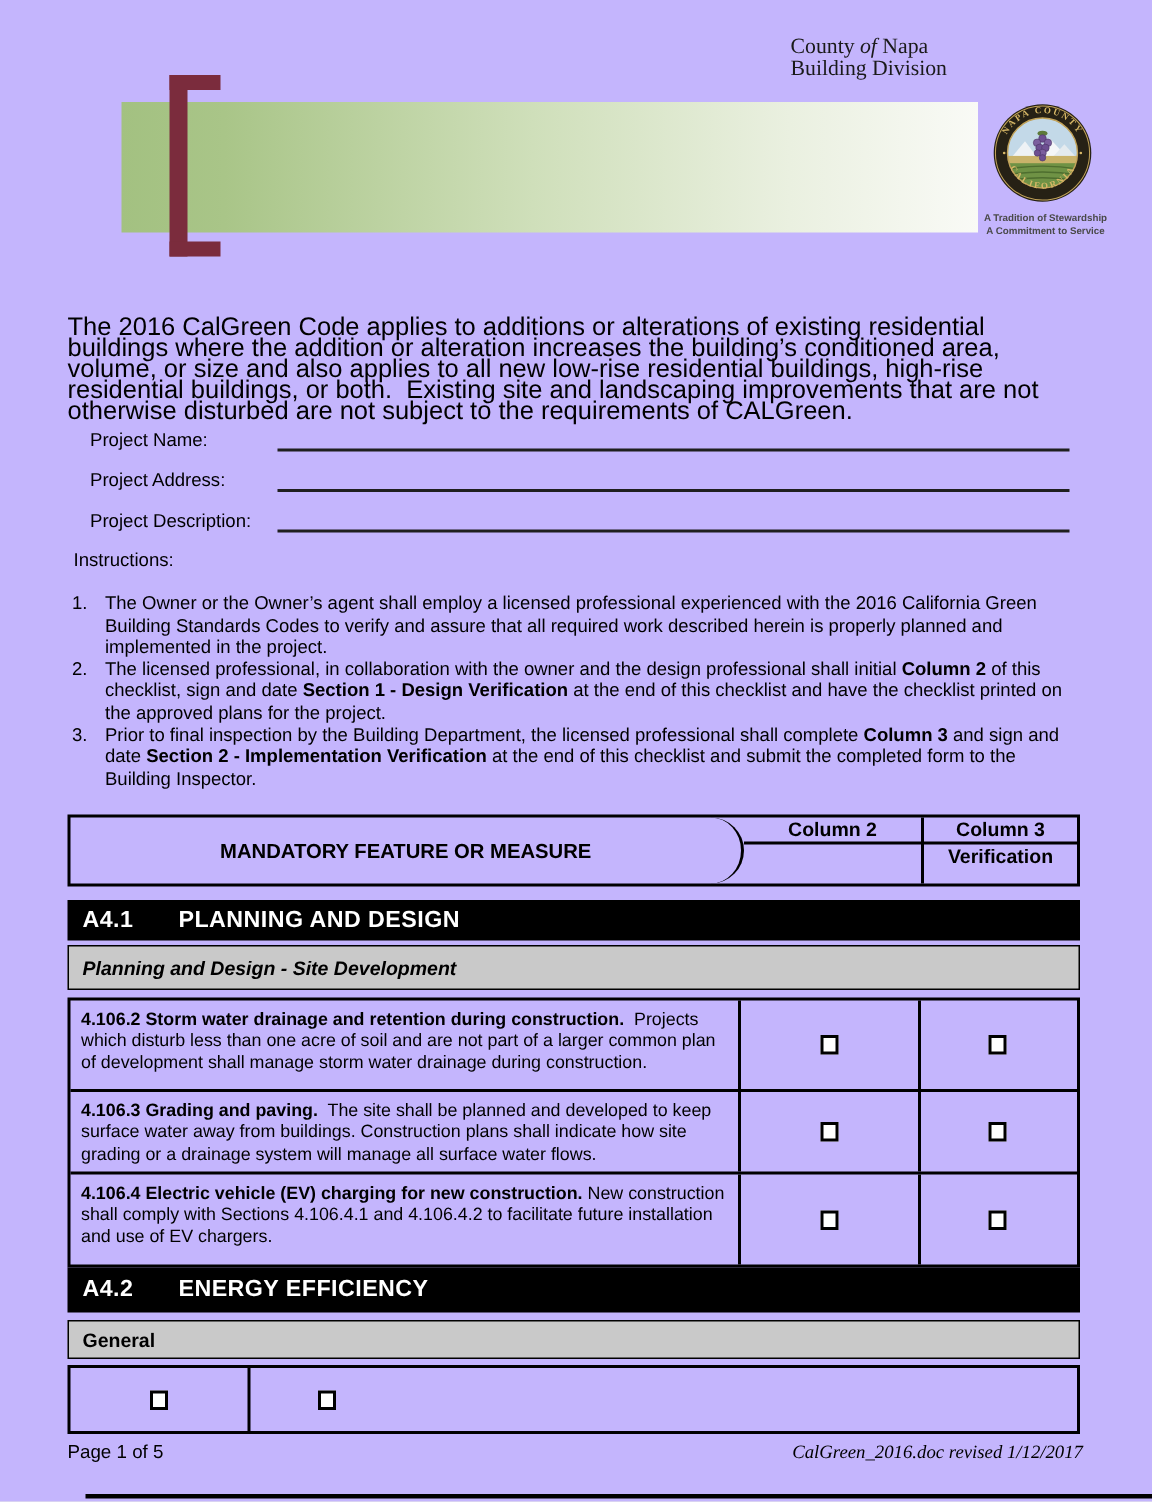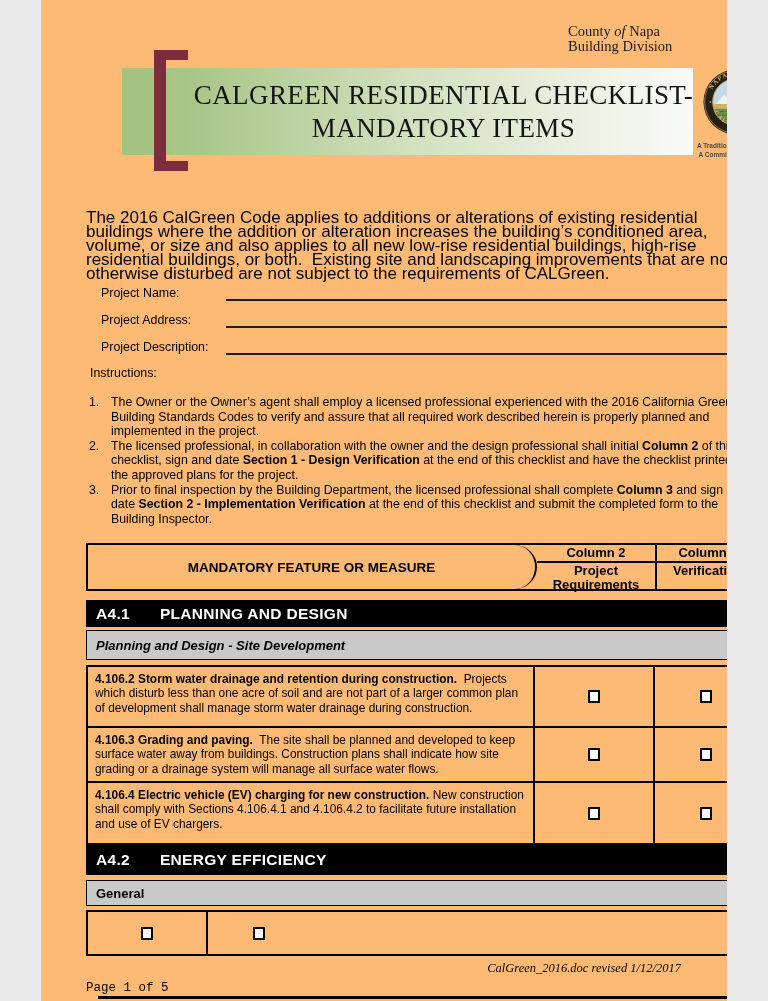--- a/index.html
+++ b/index.html
@@ -1,16 +1,16 @@
 <!DOCTYPE html>
 <html><head>
 <meta charset="utf-8">
 <style>
   html,body{margin:0;padding:0;background:#e9e9e9;}
-  .page{position:relative;width:686px;height:1001px;background:#fdba74;margin:0 auto;
+  .page{position:relative;width:768px;height:1001px;background:#c4b5fd;margin:0 auto;
         font-family:"Liberation Sans",sans-serif;color:#000;overflow:hidden;}
 
   
   .agency{position:absolute;left:527px;top:24px;font-family:"Liberation Serif",serif;
           font-size:14.5px;line-height:15px;color:#1a1a1a;}
 
   
   .banner{position:absolute;left:81px;top:68px;width:571px;height:87px;
           background:linear-gradient(90deg,#a3c181 0%,#a9c588 12%,#cfdfba 48%,#eaf0e0 78%,#f9faf6 100%);}
   .banner-title{position:absolute;left:150px;top:68px;width:505px;height:87px;display:flex;
@@ -69,43 +69,39 @@
   .rows2{top:910px;height:46px;}
   .c-row{display:flex;box-sizing:border-box;}
   .c-row.divided{border-bottom:2px solid #000;}
   .r-col1{width:447px;border-right:2px solid #000;padding:5px 6px 0 7px;font-size:11.9px;
           line-height:14.3px;white-space:pre-wrap;box-sizing:border-box;}
   .r-col2{width:118px;border-right:2px solid #000;display:flex;align-items:center;justify-content:center;}
   .r-col3{width:102px;display:flex;align-items:center;justify-content:center;}
   .checkbox{width:8px;height:9px;border:2.5px solid #000;background:#fff;display:inline-block;}
 
   
-  .footer-left{position:absolute;left:45px;top:961px;font-family:Liberation Mono, monospace;font-size:12.5px;margin-top:20px;}
+  .footer-left{position:absolute;left:45px;top:961px;font-family:Liberation Sans, sans-serif;font-size:12.5px;}
   .footer-right{position:absolute;right:46px;top:961px;font-family:"Liberation Serif",serif;
                 font-style:italic;font-size:12.5px;}
   .scan-line{position:absolute;left:57px;top:996px;width:711px;height:2.5px;background:#000;}
 </style>
 </head>
 <body>
 
 <div class="page">
 
   <div class="agency">
     <div><span>County </span><i>of</i><span> Napa</span></div>
     <div>Building Division</div>
   </div>
 
   <div class="banner"></div>
   <div class="bracket stem"></div>
   <div class="bracket arm-top"></div>
   <div class="bracket arm-bot"></div>
-  <div class="banner-title">
-    <div>CALGREEN RESIDENTIAL CHECKLIST-</div>
-    <div>MANDATORY ITEMS</div>
-  </div>
 
   <svg class="seal" viewBox="0 0 70 70">
     <circle cx="35" cy="35" r="34" fill="#26211536" opacity="0"></circle>
     <circle cx="35" cy="35" r="33.5" fill="#262115"></circle>
     <circle cx="35" cy="35" r="32.3" fill="none" stroke="#c2a35a" stroke-width="0.7"></circle>
     <clipPath id="sealclip">
         <circle cx="35" cy="35" r="24"></circle>
       </clipPath>
     <g clip-path="url(#sealclip)">
       <rect x="10" y="10" width="50" height="28" fill="#c3d9e8"></rect>
@@ -168,21 +164,20 @@
     <div class="inst-item">
       <span class="inst-num">3.</span>
       <span class="inst-text"><span>Prior to final inspection by the Building Department, the licensed professional shall complete </span><b>Column 3</b><span> and sign and date </span><b>Section 2 - Implementation Verification</b><span> at the end of this checklist and submit the completed form to the Building Inspector.</span></span>
     </div>
   </div>
 
   <div class="tbl header-box">
     <div class="h-col1">MANDATORY FEATURE OR MEASURE</div>
     <div class="h-col2">
       <div class="h-title">Column 2</div>
-      <div class="h-sub">Project Requirements</div>
     </div>
     <div class="h-col3">
       <div class="h-title">Column 3</div>
       <div class="h-sub">Verification</div>
     </div>
   </div>
 
   <div class="tbl band band1">
     <span class="code">A4.1</span>
     <span>PLANNING AND DESIGN</span>

